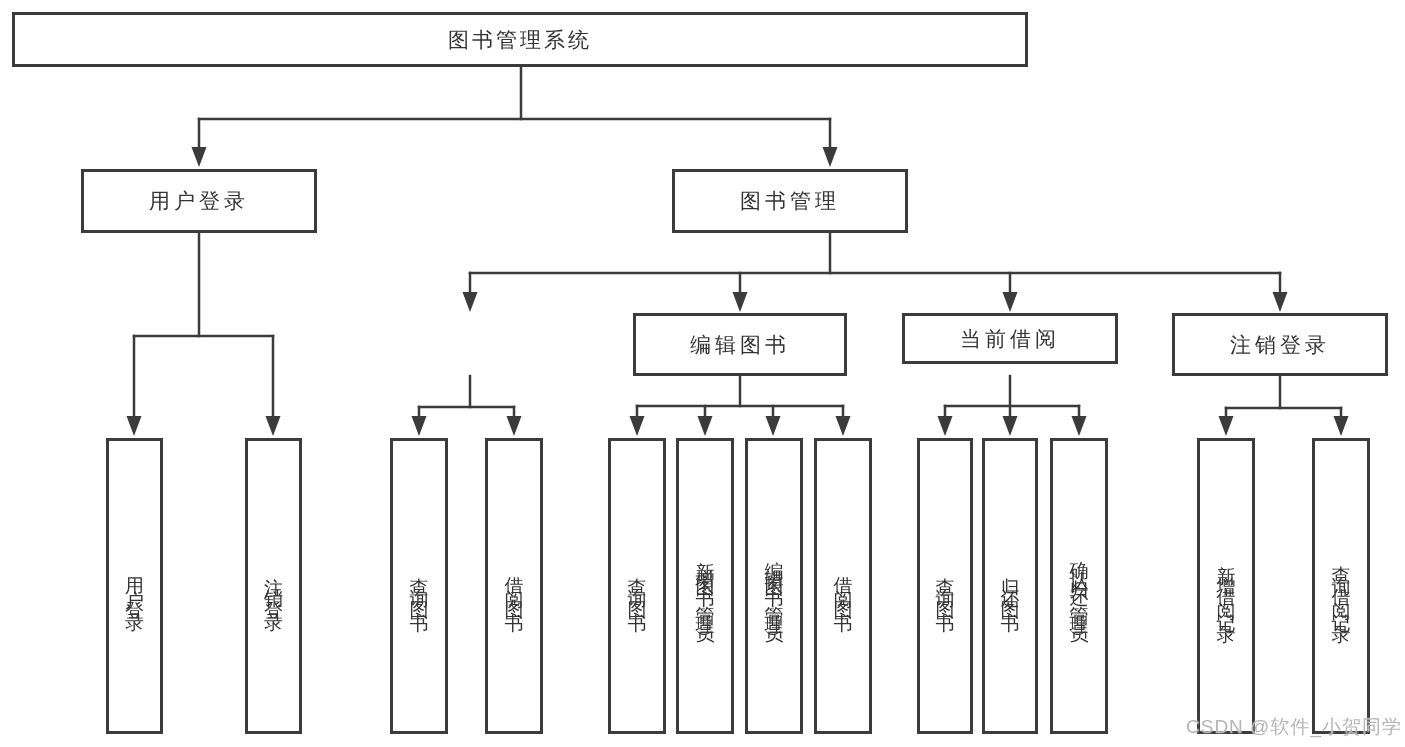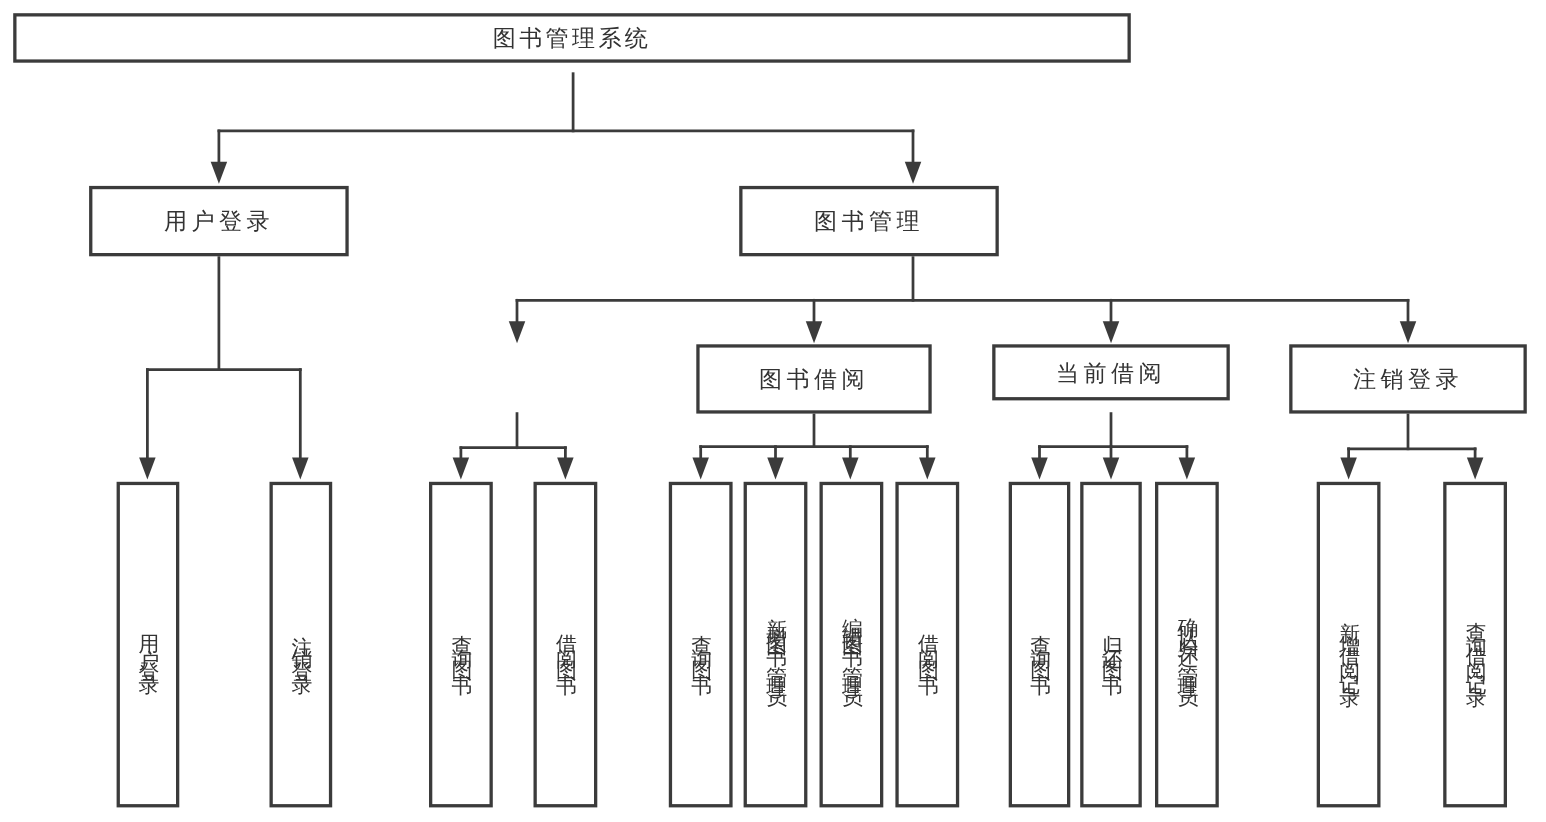--- a/index.html
+++ b/index.html
@@ -110,26 +110,26 @@
       <polygon class="arrowhead" points="765.5,416 780.5,416 773,436"></polygon>
       <polygon class="arrowhead" points="835.5,416 850.5,416 843,436"></polygon>
       <polygon class="arrowhead" points="937.5,416 952.5,416 945,436"></polygon>
       <polygon class="arrowhead" points="1002.5,416 1017.5,416 1010,436"></polygon>
       <polygon class="arrowhead" points="1071.5,416 1086.5,416 1079,436"></polygon>
       <polygon class="arrowhead" points="1218.5,416 1233.5,416 1226,436"></polygon>
       <polygon class="arrowhead" points="1333.5,416 1348.5,416 1341,436"></polygon>
     </g>
   </svg>
 
-  <div class="node h-node root-node" style="left:12px;top:12px;width:1016px;height:45px">图书管理系统</div>
+  <div class="node h-node root-node" style="left:12px;top:12px;width:1016px;height:55px">图书管理系统</div>
 
   <div class="node h-node" style="left:81px;top:169px;width:236px;height:64px">用户登录</div>
   <div class="node h-node" style="left:672px;top:169px;width:236px;height:64px">图书管理</div>
 
-  <div class="node h-node" style="left:633px;top:313px;width:214px;height:63px">图书借阅</div>
+  <div class="node h-node" style="left:633px;top:313px;width:214px;height:63px">编辑图书</div>
   <div class="node h-node" style="left:902px;top:313px;width:216px;height:51px">当前借阅</div>
   <div class="node h-node" style="left:1172px;top:313px;width:216px;height:63px">注销登录</div>
 
   <div class="node v-node" style="left:106px;top:438px;width:57px;height:296px">用户登录</div>
   <div class="node v-node" style="left:245px;top:438px;width:57px;height:296px">注销登录</div>
 
   <div class="node v-node" style="left:390px;top:438px;width:58px;height:296px">查询图书</div>
   <div class="node v-node" style="left:485px;top:438px;width:58px;height:296px">借阅图书</div>
 
   <div class="node v-node" style="left:608px;top:438px;width:58px;height:296px">查询图书</div>
@@ -137,14 +137,15 @@
   <div class="node v-node long" style="left:745px;top:438px;width:58px;height:296px">编辑图书（管理员）</div>
   <div class="node v-node" style="left:814px;top:438px;width:58px;height:296px">借阅图书</div>
 
   <div class="node v-node" style="left:917px;top:438px;width:56px;height:296px">查询图书</div>
   <div class="node v-node" style="left:982px;top:438px;width:56px;height:296px">归还图书</div>
   <div class="node v-node long" style="left:1050px;top:438px;width:58px;height:296px">确认归还（管理员）</div>
 
   <div class="node v-node" style="left:1197px;top:438px;width:58px;height:296px">新增借阅记录</div>
   <div class="node v-node" style="left:1312px;top:438px;width:58px;height:296px">查询借阅记录</div>
 
+  <div class="watermark">CSDN @软件_小贺同学</div>
 
 </div>
 
 </body></html>

